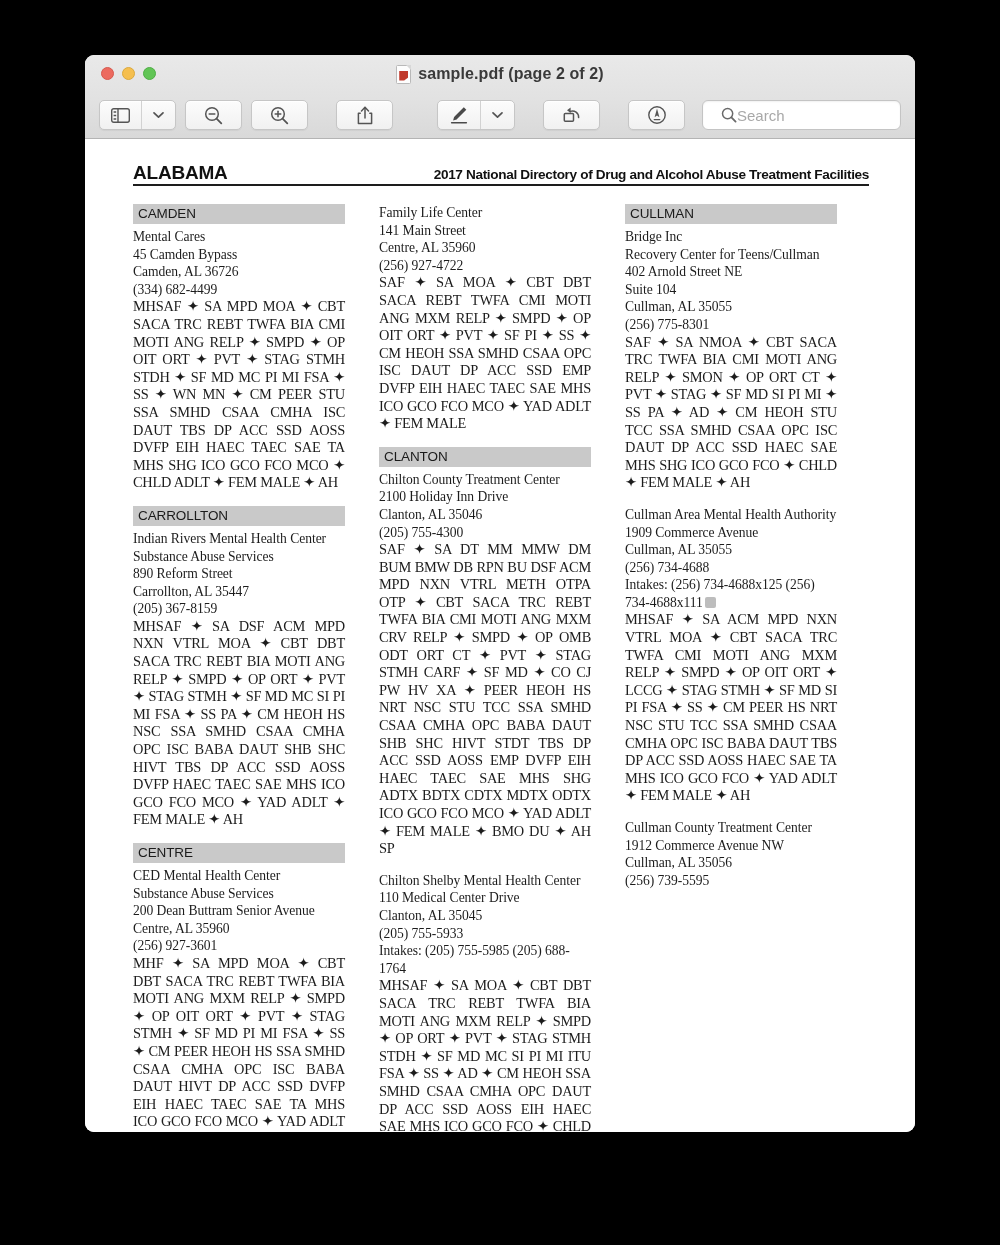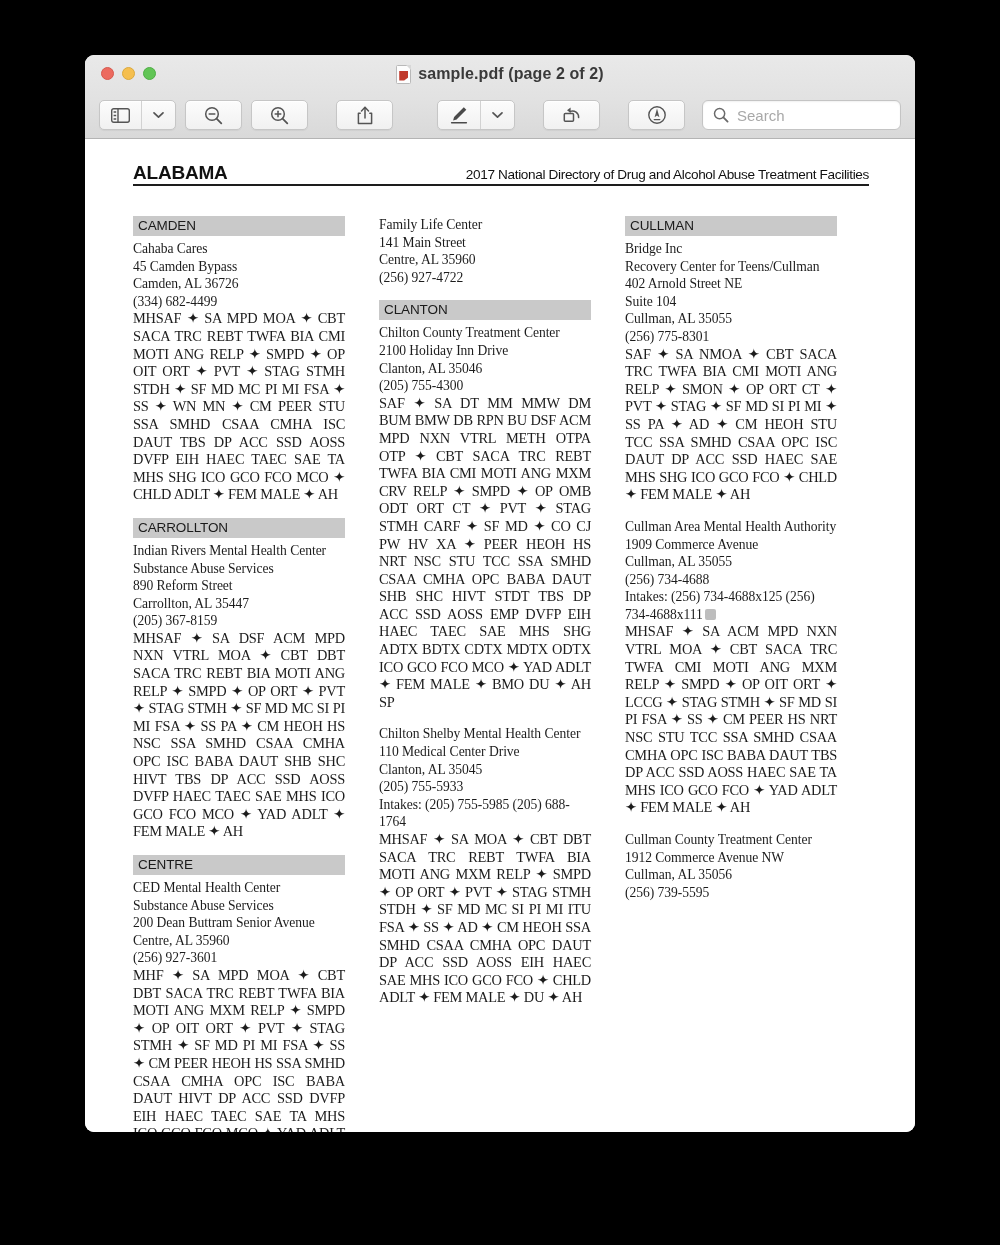--- a/index.html
+++ b/index.html
@@ -150,22 +150,21 @@
 
   
   .search-field {
     flex: 1 1 auto;
     height: 30px;
     background: #ffffff;
     border: 1px solid #c4c4c4;
     border-radius: 6px;
     display: flex;
     align-items: center;
-    padding: 0 10px;
-    gap: 8px;
+    padding: 0 18px;
     box-shadow: 0 1px 2px rgba(0,0,0,0.06) inset;
     margin-left: 8px;
   }
   .search-placeholder {
     font-size: 15px;
     color: #a8a8a8;
   }
 
   
   .doc-area {
@@ -196,30 +195,30 @@
     white-space: nowrap;
   }
   .header-title {
     flex: 1 1 auto;
     text-align: right;
     font-family: "Liberation Sans", sans-serif;
     font-size: 13.6px;
     color: #111111;
     letter-spacing: -0.35px;
     white-space: nowrap;
+    font-weight: bold;
   }
 
   .columns {
     display: flex;
     gap: 34px;
   }
   .col {
     width: 212px;
     flex: 0 0 212px;
-    margin-top: 12px;
   }
 
   .city-bar {
     background: #c9c9c9;
     padding: 2px 5px 3px 5px;
     margin-bottom: 4px;
     font-family: "Liberation Sans", sans-serif;
     font-size: 13.5px;
     color: #1b1b1b;
     letter-spacing: -0.1px;
@@ -373,21 +372,21 @@
 
         <div class="page-header">
           <span class="state-name">ALABAMA</span>
           <span class="header-title">2017 National Directory of Drug and Alcohol Abuse Treatment Facilities</span>
         </div>
 
         <div class="columns" id="columns">
             <div class="col">
               <div class="city-bar">CAMDEN</div>
               <div class="facility">
-                <p>Cahaba Cares</p>
+                <p>Mental Cares</p>
                 <p>45 Camden Bypass</p>
                 <p>Camden, AL 36726</p>
                 <p>(334) 682-4499</p>
                 <div class="codes">MHSAF ✦ SA MPD MOA ✦ CBT SACA TRC REBT TWFA BIA CMI MOTI ANG RELP ✦ SMPD ✦ OP OIT ORT ✦ PVT ✦ STAG STMH STDH ✦ SF MD MC PI MI FSA ✦ SS ✦ WN MN ✦ CM PEER STU SSA SMHD CSAA CMHA ISC DAUT TBS DP ACC SSD AOSS DVFP EIH HAEC TAEC SAE TA MHS SHG ICO GCO FCO MCO ✦ CHLD ADLT ✦ FEM MALE ✦ AH</div>
               </div>
               <div class="city-bar spaced">CARROLLTON</div>
               <div class="facility">
                 <p>Indian Rivers Mental Health Center</p>
                 <p>Substance Abuse Services</p>
                 <p>890 Reform Street</p>
@@ -404,20 +403,21 @@
                 <p>(256) 927-3601</p>
                 <div class="codes">MHF ✦ SA MPD MOA ✦ CBT DBT SACA TRC REBT TWFA BIA MOTI ANG MXM RELP ✦ SMPD ✦ OP OIT ORT ✦ PVT ✦ STAG STMH ✦ SF MD PI MI FSA ✦ SS ✦ CM PEER HEOH HS SSA SMHD CSAA CMHA OPC ISC BABA DAUT HIVT DP ACC SSD DVFP EIH HAEC TAEC SAE TA MHS ICO GCO FCO MCO ✦ YAD ADLT ✦ FEM MALE ✦ AH</div>
               </div>
             </div>
             <div class="col">
               <div class="facility">
                 <p>Family Life Center</p>
                 <p>141 Main Street</p>
                 <p>Centre, AL 35960</p>
                 <p>(256) 927-4722</p>
+                <div class="codes">SAF ✦ SA MOA ✦ CBT DBT SACA REBT TWFA CMI MOTI ANG MXM RELP ✦ SMPD ✦ OP OIT ORT ✦ PVT ✦ SF PI ✦ SS ✦ CM HEOH SSA SMHD CSAA OPC ISC DAUT DP ACC SSD EMP DVFP EIH HAEC TAEC SAE MHS ICO GCO FCO MCO ✦ YAD ADLT ✦ FEM MALE</div>
               </div>
               <div class="city-bar spaced">CLANTON</div>
               <div class="facility">
                 <p>Chilton County Treatment Center</p>
                 <p>2100 Holiday Inn Drive</p>
                 <p>Clanton, AL 35046</p>
                 <p>(205) 755-4300</p>
                 <div class="codes">SAF ✦ SA DT MM MMW DM BUM BMW DB RPN BU DSF ACM MPD NXN VTRL METH OTPA OTP ✦ CBT SACA TRC REBT TWFA BIA CMI MOTI ANG MXM CRV RELP ✦ SMPD ✦ OP OMB ODT ORT CT ✦ PVT ✦ STAG STMH CARF ✦ SF MD ✦ CO CJ PW HV XA ✦ PEER HEOH HS NRT NSC STU TCC SSA SMHD CSAA CMHA OPC BABA DAUT SHB SHC HIVT STDT TBS DP ACC SSD AOSS EMP DVFP EIH HAEC TAEC SAE MHS SHG ADTX BDTX CDTX MDTX ODTX ICO GCO FCO MCO ✦ YAD ADLT ✦ FEM MALE ✦ BMO DU ✦ AH SP</div>
               </div>
               <div class="facility">

